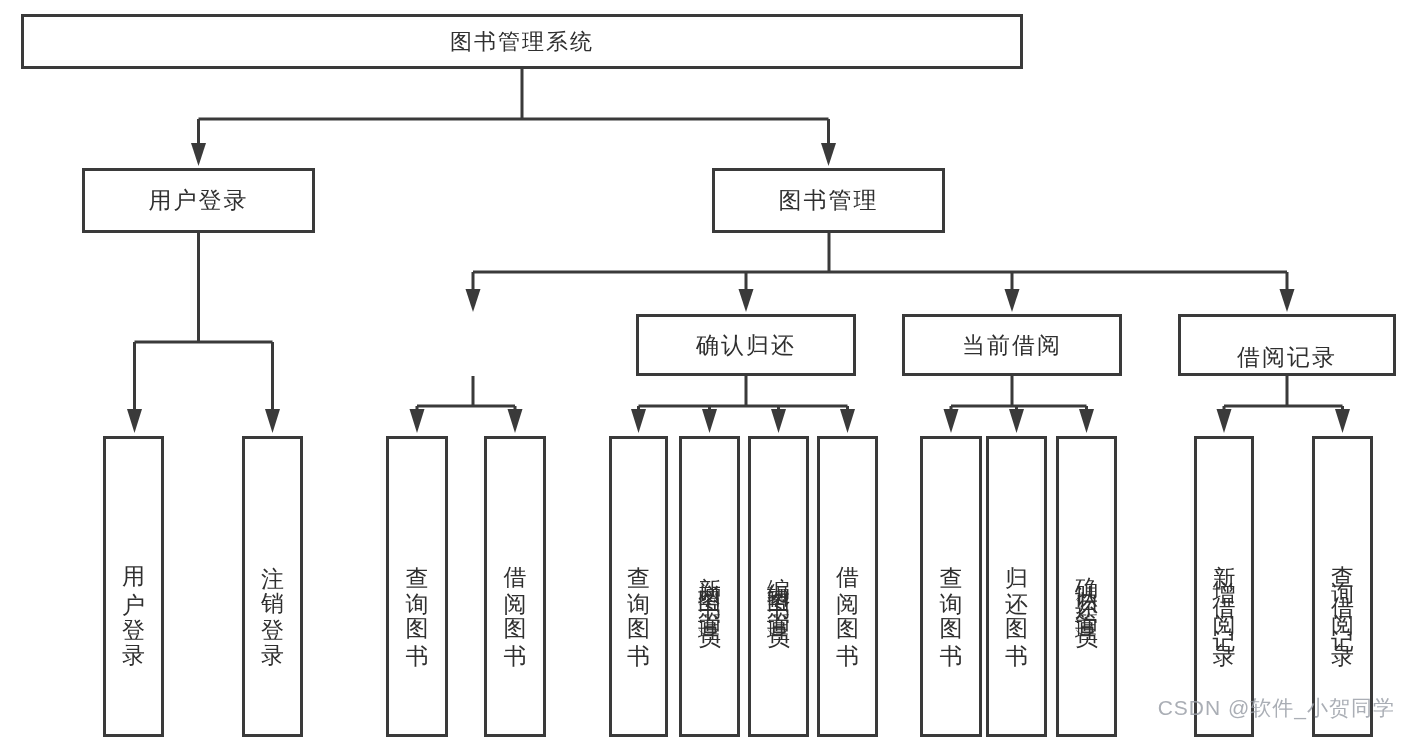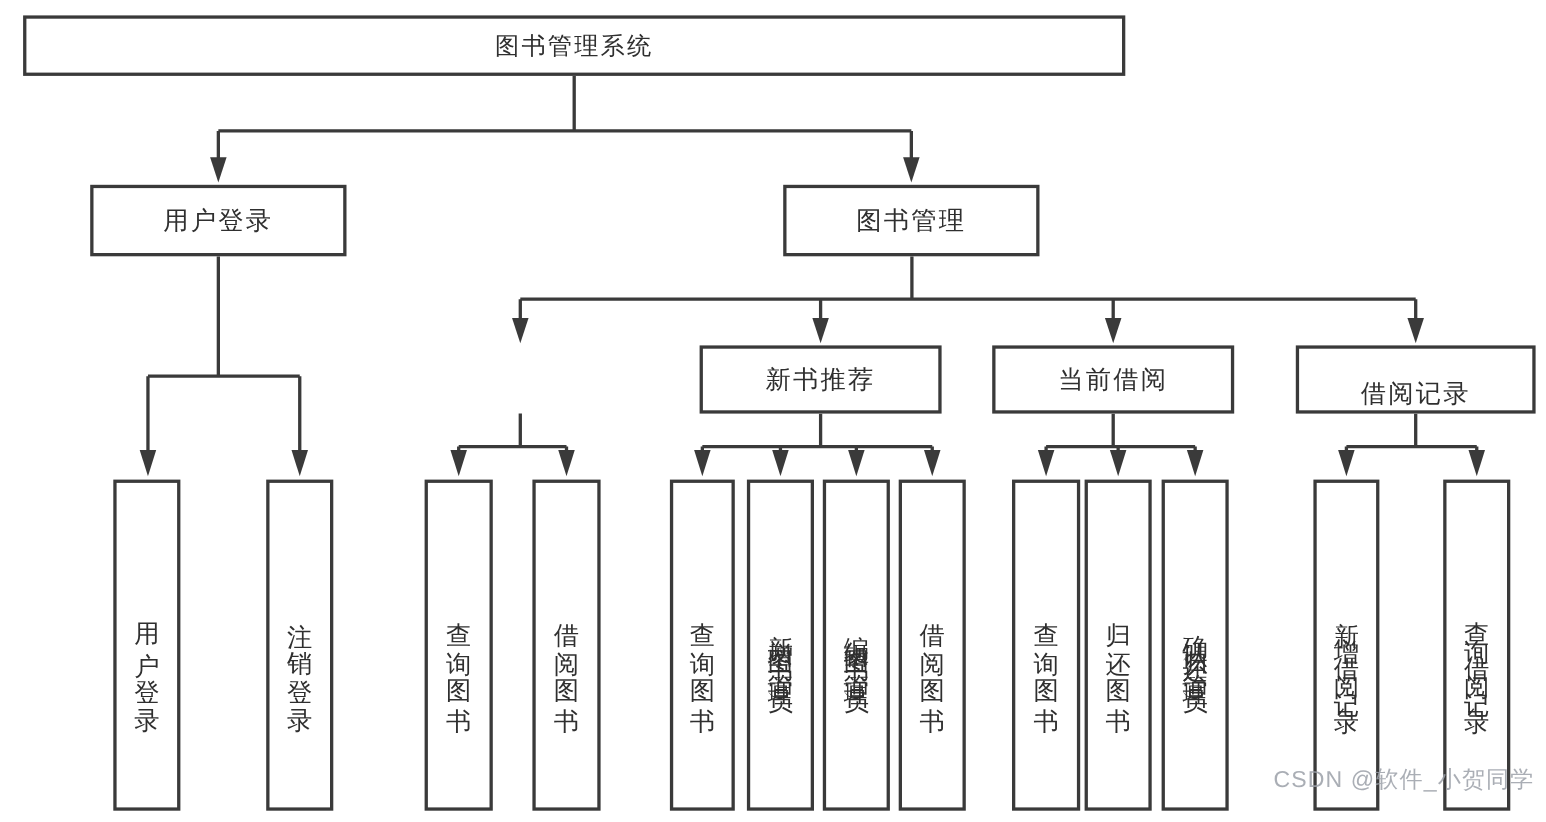--- a/index.html
+++ b/index.html
@@ -92,21 +92,21 @@
   </div>
 
   <div class="node lvl1" style="left:82px;">
     <span>用户登录</span>
   </div>
   <div class="node lvl1" style="left:712px;">
     <span>图书管理</span>
   </div>
 
   <div class="node lvl2" style="left:636px;width:220px;">
-    <span>新书推荐</span>
+    <span>确认归还</span>
   </div>
   <div class="node lvl2" style="left:902px;width:220px;text-align:right;">
     <span>当前借阅</span>
   </div>
   <div class="node lvl2" style="left:1178px;width:218px;align-items:flex-end;">
     <span>借阅记录</span>
   </div>
 
   <div class="node leaf" style="left:103px;width:61px;">
     <span class="vtext ls-4">用户登录</span>

